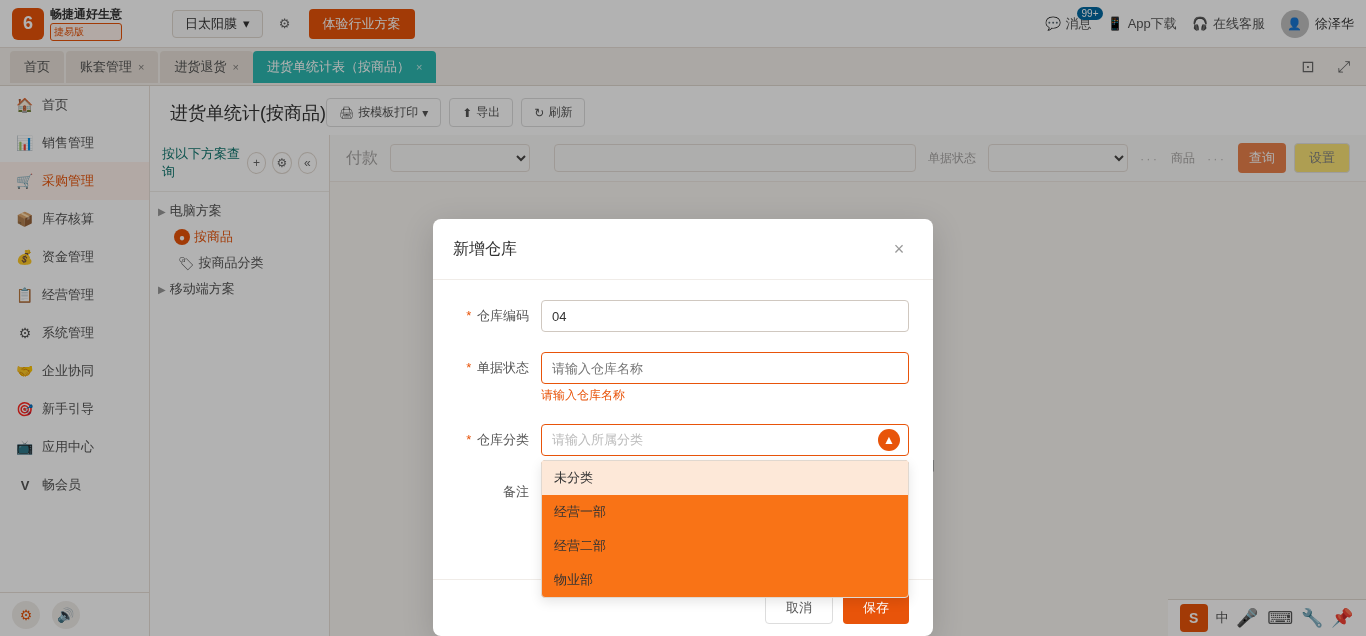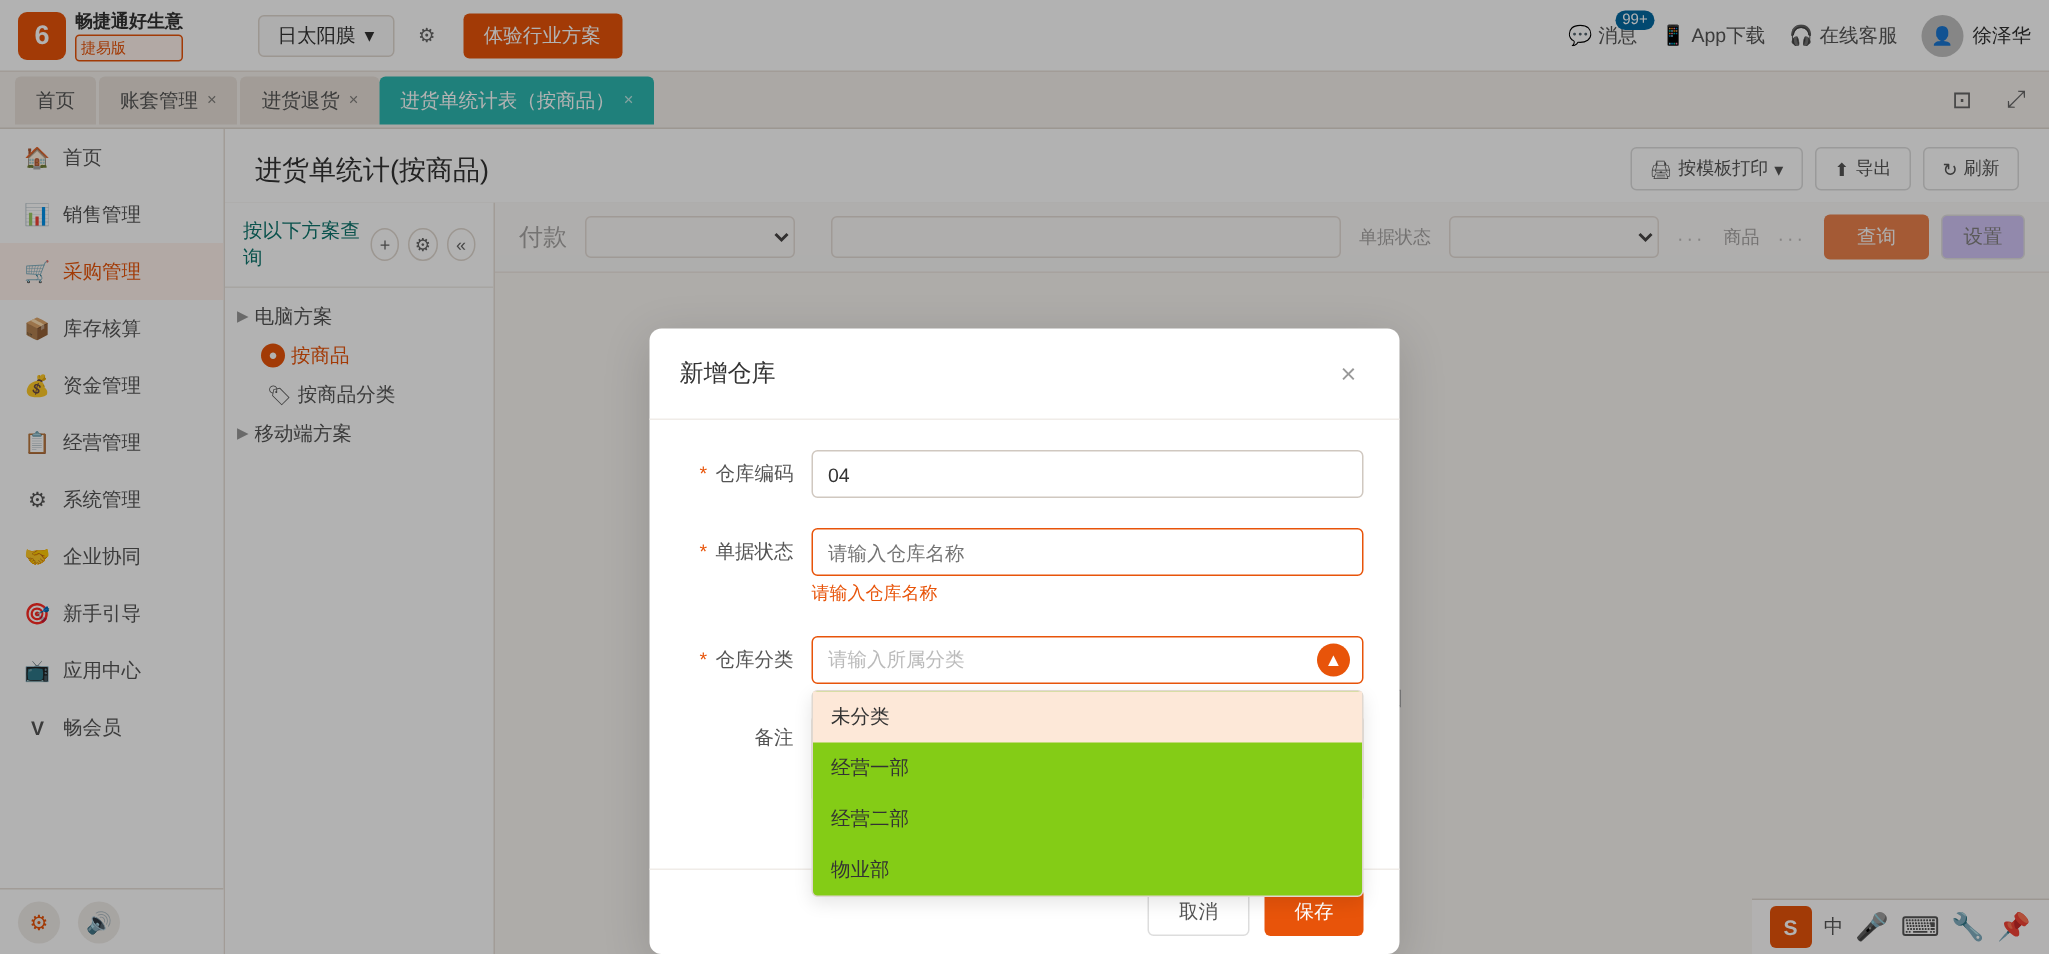--- a/index.html
+++ b/index.html
@@ -25,21 +25,21 @@
     .tab-bar { height: 38px; background: #f5f1ed; display: flex; align-items: center; padding: 0 8px; border-bottom: 1px solid #e0d8d0; position: relative; }
     .tab { height: 32px; display: flex; align-items: center; padding: 0 14px; border-radius: 4px 4px 0 0; font-size: 13px; cursor: pointer; gap: 6px; }
     .tab.active { background: #2db8b0; color: white; }
     .tab.inactive { background: #e8e0d8; color: #555; margin-left: 2px; }
     .tab-close { font-size: 11px; opacity: 0.7; cursor: pointer; }
     .tab-bar-right { margin-left: auto; display: flex; gap: 8px; }
     .tab-bar-btn { width: 28px; height: 28px; display: flex; align-items: center; justify-content: center; color: #666; cursor: pointer; font-size: 16px; }
     .sidebar-item { display: flex; align-items: center; gap: 8px; padding: 10px 16px; color: #555; font-size: 13px; cursor: pointer; }
     .sidebar-item.active { background: #fff3ec; color: #e8540a; }
     .sidebar-icon { width: 18px; height: 18px; display: flex; align-items: center; justify-content: center; font-size: 14px; }
-    .page-header { background: white; padding: 12px 20px 8px; display: flex; align-items: center; justify-content: space-between; }
+    .page-header { background: white; padding: 12px 20px 8px; display: flex; align-items: center; }
     .page-title { font-size: 18px; color: #333; font-weight: 500; }
     .header-actions { display: flex; align-items: center; gap: 8px; }
     .btn-outline { border: 1px solid #ddd; background: white; padding: 5px 12px; border-radius: 4px; cursor: pointer; font-size: 12px; color: #555; display: flex; align-items: center; gap: 4px; }
     .tree-item { padding: 4px 8px; font-size: 13px; color: #555; cursor: pointer; display: flex; align-items: center; gap: 4px; }
     .tree-child { padding: 4px 8px 4px 24px; font-size: 13px; color: #555; cursor: pointer; display: flex; align-items: center; gap: 4px; }
     .tree-child.active { color: #e8540a; }
 
     
     .modal-overlay { position: absolute; top: 0; left: 0; right: 0; bottom: 0; background: rgba(0,0,0,0.3); z-index: 100; display: flex; align-items: flex-end; justify-content: center; }
     .modal { background: white; border-radius: 8px; width: 500px; padding: 0; box-shadow: 0 8px 32px rgba(0,0,0,0.15); position: relative; }
@@ -47,29 +47,29 @@
     .modal-title { font-size: 16px; color: #333; font-weight: 500; }
     .modal-close { width: 28px; height: 28px; display: flex; align-items: center; justify-content: center; cursor: pointer; color: #999; font-size: 18px; border-radius: 4px; }
     .modal-body { padding: 20px 24px; }
     .form-row { display: flex; align-items: flex-start; gap: 12px; margin-bottom: 20px; }
     .form-label { width: 72px; font-size: 13px; color: #555; padding-top: 7px; text-align: right; flex-shrink: 0; }
     .required-star { color: #e8540a; margin-right: 2px; }
     .form-control { flex: 1; position: relative; }
     .form-input { width: 100%; height: 32px; border: 1px solid #d0c8c0; border-radius: 4px; padding: 0 10px; font-size: 13px; color: #333; outline: none; }
     .form-input.error { border-color: #e8540a; }
     .error-msg { color: #e8540a; font-size: 12px; margin-top: 3px; }
-    .dropdown { background: #84cc16; border: 1px solid #e0d8d0; border-radius: 4px; box-shadow: 0 4px 12px rgba(0,0,0,0.1); position: absolute; top: 36px; left: 0; right: 0; z-index: 200; }
+    .dropdown { background: #f97316; border: 1px solid #e0d8d0; border-radius: 4px; box-shadow: 0 4px 12px rgba(0,0,0,0.1); position: absolute; top: 36px; left: 0; right: 0; z-index: 200; }
     .dropdown-item { padding: 8px 12px; font-size: 13px; color: #333; cursor: pointer; }
     .dropdown-item.highlighted { background: #fde8d8; }
     .textarea-input { width: 100%; height: 60px; border: 1px solid #d0c8c0; border-radius: 4px; padding: 6px 10px; font-size: 13px; color: #333; outline: none; resize: none; font-family: inherit; }
     .modal-footer { padding: 12px 24px; border-top: 1px solid #f0ece8; display: flex; justify-content: flex-end; gap: 10px; }
     .btn-cancel { border: 1px solid #ddd; background: white; padding: 6px 20px; border-radius: 4px; cursor: pointer; font-size: 13px; color: #555; }
     .btn-save { background: #e8540a; color: white; border: none; padding: 6px 20px; border-radius: 4px; cursor: pointer; font-size: 13px; }
-    .query-btn { background: #e8540a; color: white; border: none; padding: 5px 22px; border-radius: 4px; cursor: pointer; font-size: 13px; }
-    .settings-btn { border: 1px solid #ddd; background: #c4b5fd; padding: 5px 14px; border-radius: 4px; cursor: pointer; font-size: 13px; color: #555; }
+    .query-btn { background: #e8540a; color: white; border: none; padding: 5px 11px; border-radius: 4px; cursor: pointer; font-size: 13px; }
+    .settings-btn { border: 1px solid #ddd; background: #fde047; padding: 5px 14px; border-radius: 4px; cursor: pointer; font-size: 13px; color: #555; }
 
     
     .full-layout { display: flex; flex-direction: column; height: 636px; }
     .content-area { display: flex; flex: 1; overflow: hidden; }
     .left-panel { width: 150px; background: #fff; border-right: 1px solid #e8e0d8; flex-shrink: 0; position: relative; }
     .middle-content { flex: 1; overflow: hidden; display: flex; flex-direction: column; }
     .bg-select { height: 28px; border: 1px solid #e0d8d0; border-radius: 4px; background: white; padding: 0 8px; font-size: 12px; width: 140px; }
 
     .three-dots { color: #aaa; letter-spacing: 2px; }
 

